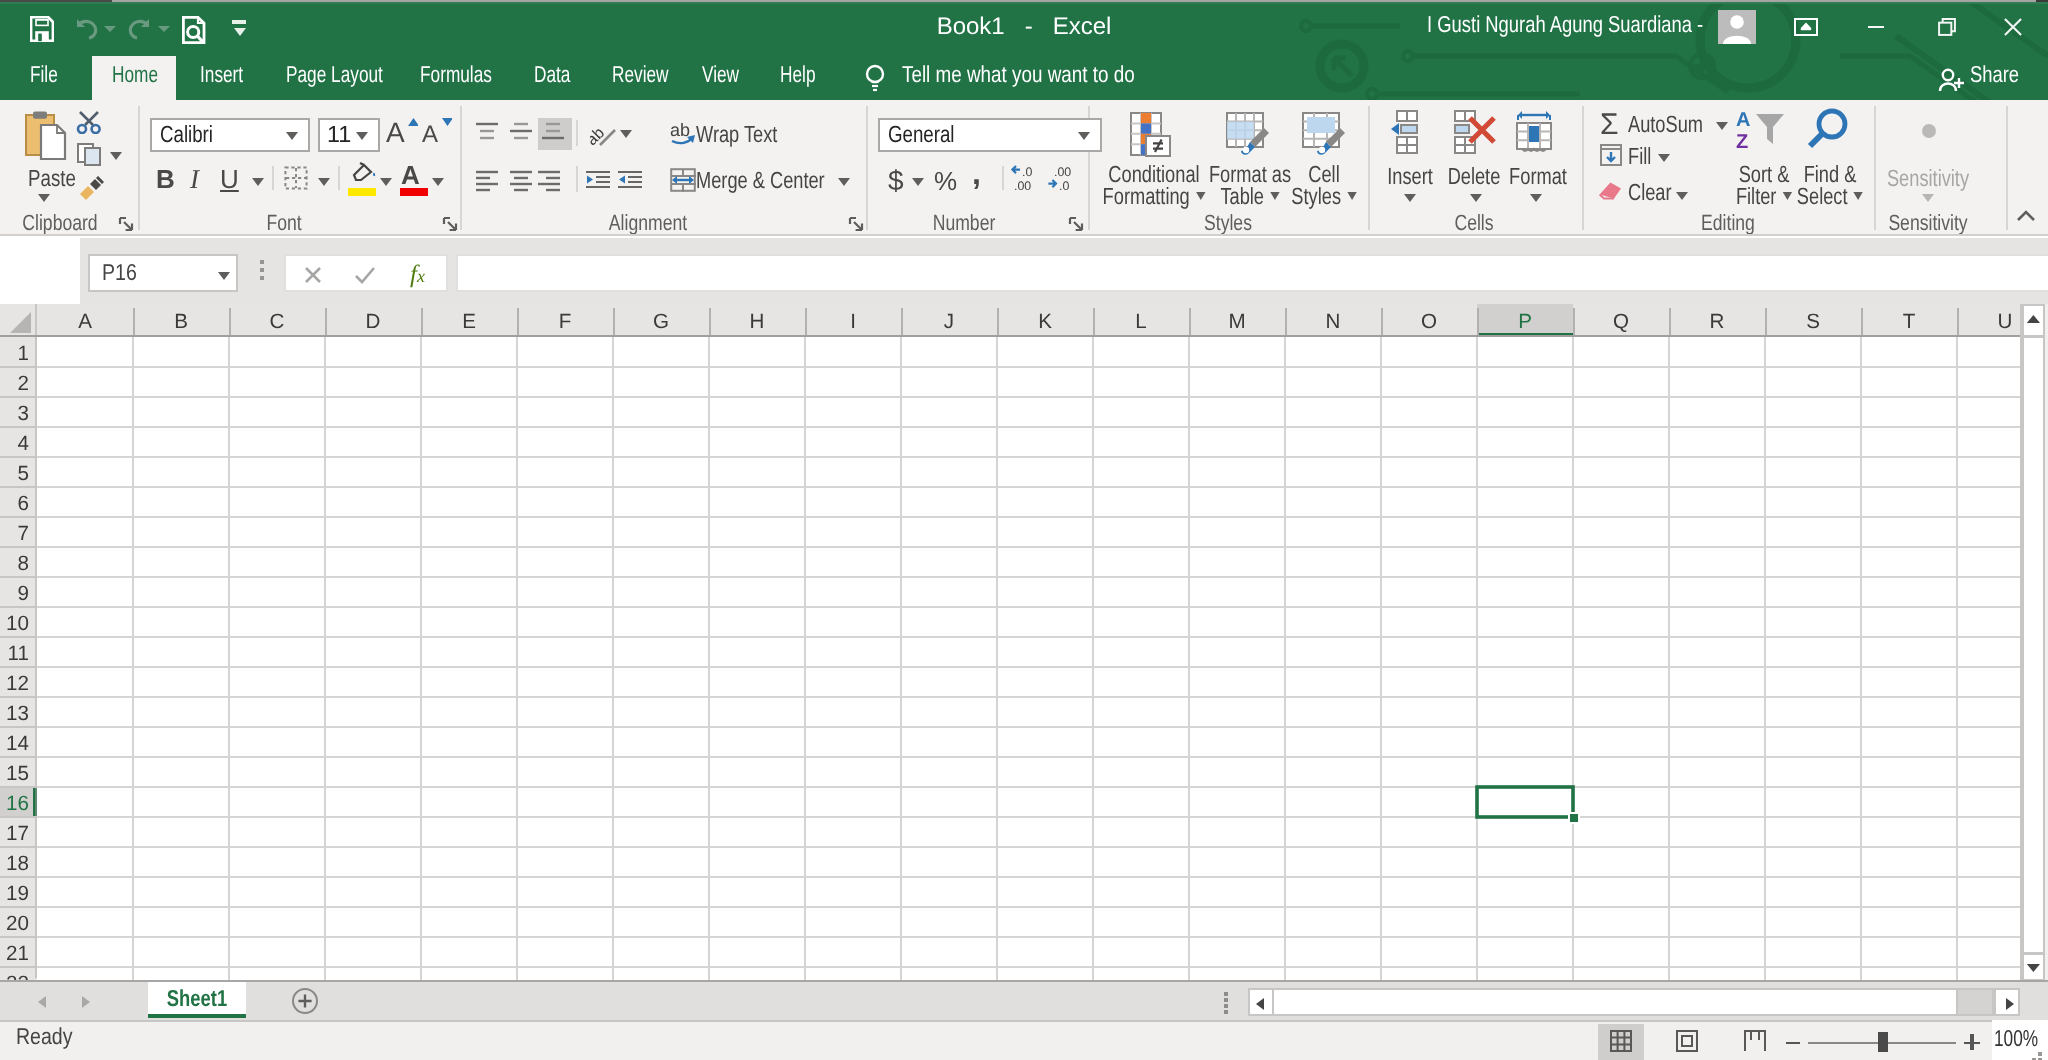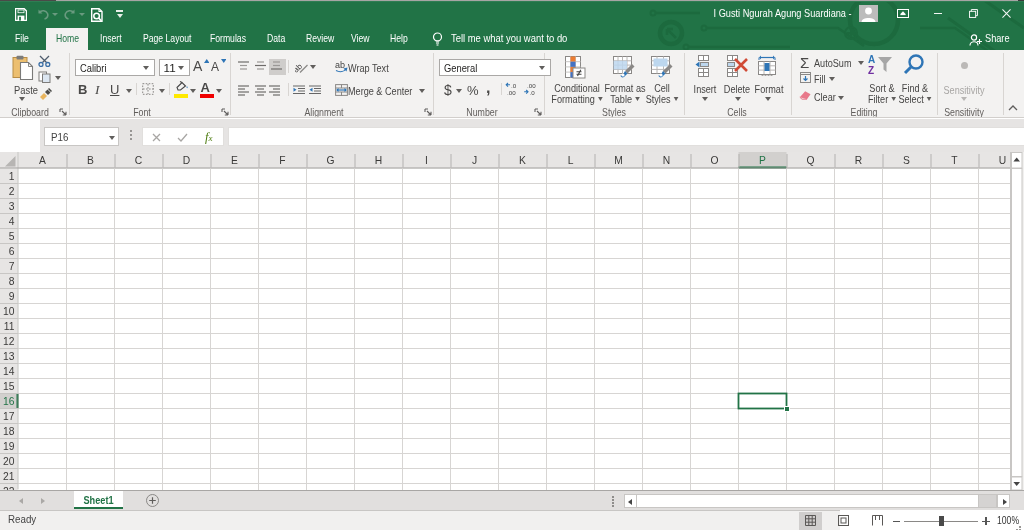--- a/index.html
+++ b/index.html
@@ -71,20 +71,21 @@
   <svg class="abs" style="left:91px;top:8px;width:12px;height:14px;" viewBox="0 0 12 14">
     <path d="M0.7 0.7 H8 L11 3.5 V13.3 H0.7 Z" fill="none" stroke="#fff" stroke-width="1.4"></path>
     <path d="M8 0.7 L8 3.5 L11 3.5" fill="none" stroke="#fff" stroke-width="1.1"></path>
     <circle cx="5.6" cy="8" r="2.8" fill="none" stroke="#fff" stroke-width="1.5"></circle>
     <path d="M7.7 10 L10.3 12.8" stroke="#fff" stroke-width="1.6"></path>
   </svg>
 
   <div class="abs" style="left:116px;top:10px;width:7px;height:1.6px;background:#e8f0ea;"></div>
   <div class="abs" style="left:116.5px;top:14px;width:0;height:0;border-left:3.5px solid transparent;border-right:3.5px solid transparent;border-top:4px solid #e8f0ea;"></div>
 
+  <div class="abs" style="left:412px;top:0;width:200px;height:27px;line-height:27px;text-align:center;color:#fff;font-size:12px;">Book1&nbsp;&nbsp;&nbsp;-&nbsp;&nbsp;&nbsp;Excel</div>
 
   <div class="abs" style="right:172px;top:0;height:27px;line-height:27px;color:#fff;font-size:11.5px;transform:scaleX(0.8);transform-origin:100% 50%;white-space:nowrap;">I Gusti Ngurah Agung Suardiana -</div>
 
   <div class="abs" style="left:859px;top:5px;width:19px;height:17px;background:#bcbcbc;">
     <svg class="abs" style="left:0;top:0;width:19px;height:17px;" viewBox="0 0 19 17">
       <circle cx="9.5" cy="6" r="3.4" fill="#fff"></circle>
       <path d="M2.5 17 C2.5 11.5 16.5 11.5 16.5 17 Z" fill="#fff"></path>
     </svg>
   </div>
 
@@ -638,21 +639,21 @@
     <div class="abs" style="left:3px;top:3.5px;width:0;height:0;border-top:3.5px solid transparent;border-bottom:3.5px solid transparent;border-right:4px solid #444;"></div>
   </div>
   <div class="abs" style="left:637px;top:3px;width:360px;height:14px;background:#d5d3d2;border:1px solid #c8c6c4;border-left:none;">
     <div class="abs" style="left:0;top:0;width:342px;height:12px;background:#fff;border-right:1px solid #c8c6c4;"></div>
   </div>
   <div class="abs" style="left:997px;top:3px;width:13px;height:14px;background:#fff;border:1px solid #c8c6c4;">
     <div class="abs" style="left:4.5px;top:3.5px;width:0;height:0;border-top:3.5px solid transparent;border-bottom:3.5px solid transparent;border-left:4px solid #444;"></div>
   </div>
 </div>
 
-<div class="abs" style="left:0;top:510px;width:840px;height:20px;background:#f1f0ef;border-top:1px solid #c8c6c4;">
+<div class="abs" style="left:0;top:510px;width:996px;height:20px;background:#f1f0ef;border-top:1px solid #c8c6c4;">
   <span class="abs" style="left:8px;top:2px;font-size:11.5px;color:#444;transform:scaleX(0.85);transform-origin:0 50%;">Ready</span>
   <div class="abs" style="left:799px;top:1px;width:23px;height:18px;background:#d0cecd;"></div>
   <svg class="abs" style="left:805px;top:4px;width:11px;height:11px;" viewBox="0 0 11 11">
     <path d="M0.5 0.5 H10.5 V10.5 H0.5 Z M0.5 3.8 H10.5 M0.5 7.2 H10.5 M3.8 0.5 V10.5 M7.2 0.5 V10.5" fill="none" stroke="#5a5856" stroke-width="1"></path>
   </svg>
   <svg class="abs" style="left:838px;top:4px;width:11px;height:11px;" viewBox="0 0 11 11">
     <rect x="0.5" y="0.5" width="10" height="10" fill="none" stroke="#5a5856" stroke-width="1"></rect>
     <rect x="3" y="3" width="5" height="5" fill="none" stroke="#5a5856" stroke-width="1"></rect>
   </svg>
   <svg class="abs" style="left:872px;top:4px;width:11px;height:11px;" viewBox="0 0 11 11">

